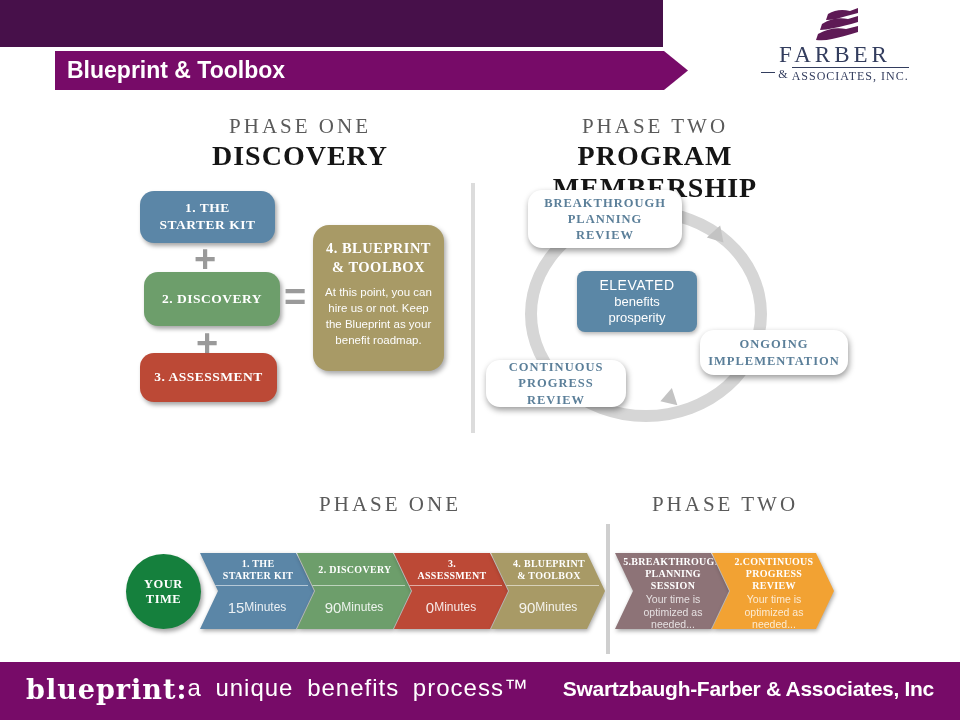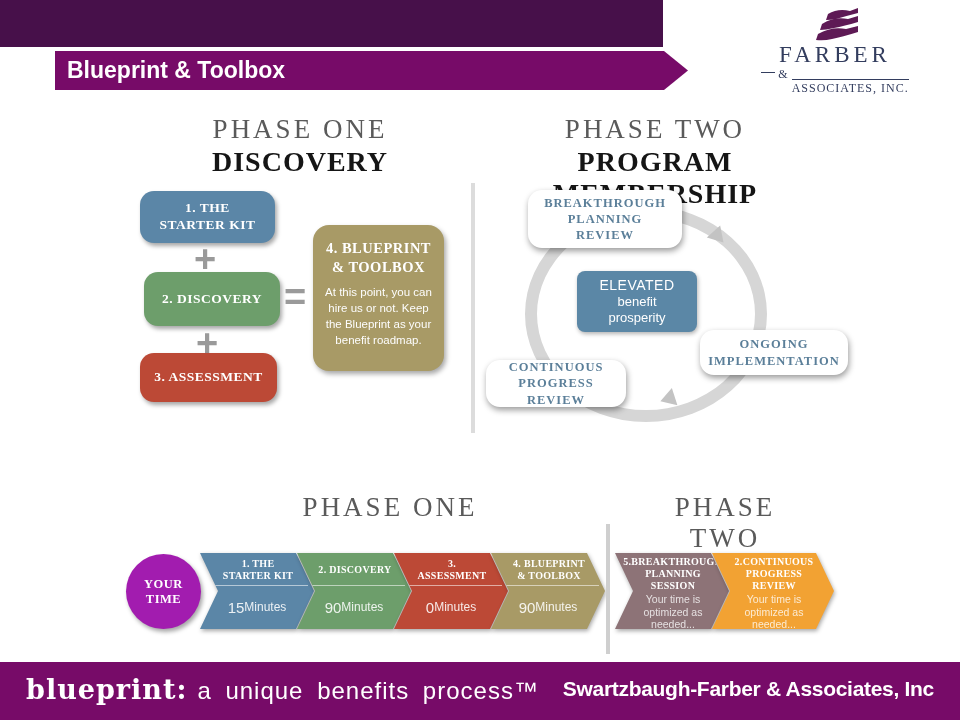--- a/index.html
+++ b/index.html
@@ -17,25 +17,25 @@
     display:flex; align-items:center;margin-top:43px;
   }
   .hdr-title { color:#fff; font-size:23px; font-weight:bold; padding-left:12px; letter-spacing:0px; }
   
   .logo { position:absolute; left:728px; top:6px; width:214px; height:100px; text-align:center; }
   .logo-flag { height:36px; display:flex; justify-content:center; align-items:flex-end; }
   .logo-l1 { font-family:"Liberation Serif", serif; font-size:24px; letter-spacing:1px; line-height:1.0; margin-top:2px; }
   .logo-l2 { font-family:"Liberation Serif", serif; font-size:23px; letter-spacing:4px; line-height:1.0; margin-top:1px; }
   .logo-l3 { font-family:"Liberation Serif", serif; font-size:12px; letter-spacing:1px; margin-top:1px;
              display:flex; justify-content:center; align-items:flex-start; gap:3px; }
-  .logo-l3 .assoc { border-top:1.5px solid #333d5e; padding-top:1px;margin-top:12px; }
+  .logo-l3 .assoc { border-top:1.5px solid #333d5e; padding-top:1px; }
   .logo-l3 .dash { width:14px; border-top:1.5px solid #333d5e; margin-top:5px; }
   
   .ph-head { position:absolute; text-align:center; font-family:"Liberation Serif", serif; }
-  .ph-label { font-size:27px; color:#5a5a5a; letter-spacing:3px; }
+  .ph-label { font-size:21px; color:#5a5a5a; letter-spacing:3px; }
   .ph-title { font-size:28px; font-weight:bold; color:#151515; letter-spacing:1px; margin-top:1px; }
   
   .p1-box {
     position:absolute; border-radius:14px; color:#fff;
     font-family:"Liberation Serif", serif; font-weight:bold; font-size:13.5px; letter-spacing:0.5px;
     display:flex; align-items:center; justify-content:center; text-align:center;
     box-shadow:2px 3px 4px rgba(0,0,0,0.35); padding:4px 12px; line-height:1.25;
   }
   .op { position:absolute; color:#9a9a9a; font-size:38px; font-weight:bold; font-family:"Liberation Sans", sans-serif; line-height:1; }
   .p1-result {
@@ -93,21 +93,21 @@
   .chev-val .unit { font-size:12px; }
   .chev-note {
     flex:1; display:flex; align-items:center; justify-content:center; text-align:center;
     font-size:10.5px; line-height:1.2; color:rgba(255,255,255,0.78); padding:0 20px 2px 22px;
   }
   
   .footer {
     position:absolute; left:0; top:662px; width:960px; height:58px;
     display:flex; align-items:center; justify-content:space-between; padding:0 26px 4px 26px; color:#fff;
   }
-  .f-left { display:flex; align-items:flex-end; gap:10px; }
+  .f-left { display:flex; align-items:flex-start; }
   .f-brand { font-family:"DejaVu Serif", serif; font-weight:bold; font-size:27px; letter-spacing:1px; }
   .f-tag { font-size:24px; font-weight:normal; letter-spacing:1px; word-spacing:6px; }
   .f-co { font-size:21px; font-weight:bold; letter-spacing:-0.3px; }
 </style>
 </head>
 <body>
 
 <div id="slide">
 
   <div class="hdr-dark" style="background: rgb(71, 16, 74);"></div>
@@ -159,32 +159,32 @@
   <div class="ring"></div>
   <div class="ring-arrow ra-top"></div>
   <div class="ring-arrow ra-bottom"></div>
 
   <div class="cycle-box" style="left: 528px; top: 190px; width: 154px; height: 58px; color: rgb(91, 127, 153);">BREAKTHROUGH PLANNING REVIEW</div>
   <div class="cycle-box" style="left: 700px; top: 330px; width: 148px; height: 45px; color: rgb(91, 127, 153);">ONGOING IMPLEMENTATION</div>
   <div class="cycle-box" style="left: 486px; top: 360px; width: 140px; height: 47px; color: rgb(91, 127, 153);">CONTINUOUS PROGRESS REVIEW</div>
 
   <div class="center-box" style="background: rgb(91, 135, 166);">
     <span class="c1">ELEVATED</span>
-    <span class="c2">benefit</span>
+    <span class="c2">benefits</span>
     <span class="c2">prosperity</span>
   </div>
 
   <div class="ph-head" style="left:300px; top:492px; width:180px;">
     <div class="ph-label">PHASE ONE</div>
   </div>
   <div class="ph-head" style="left:640px; top:492px; width:170px;">
     <div class="ph-label">PHASE TWO</div>
   </div>
 
-  <div class="tl-circle" style="background: #a21caf;">
+  <div class="tl-circle" style="background: #15803d;">
     <span>YOUR TIME</span>
   </div>
 
   <div class="chev-wrap" style="left:200px; width:114px;">
     <div class="chev" style="background: rgb(91, 134, 167);">
       <div class="chev-title">1. THE STARTER KIT</div>
       <div class="chev-sep"></div>
       <div class="chev-val">
         <span class="num">15</span>
         <span class="unit">Minutes</span>

